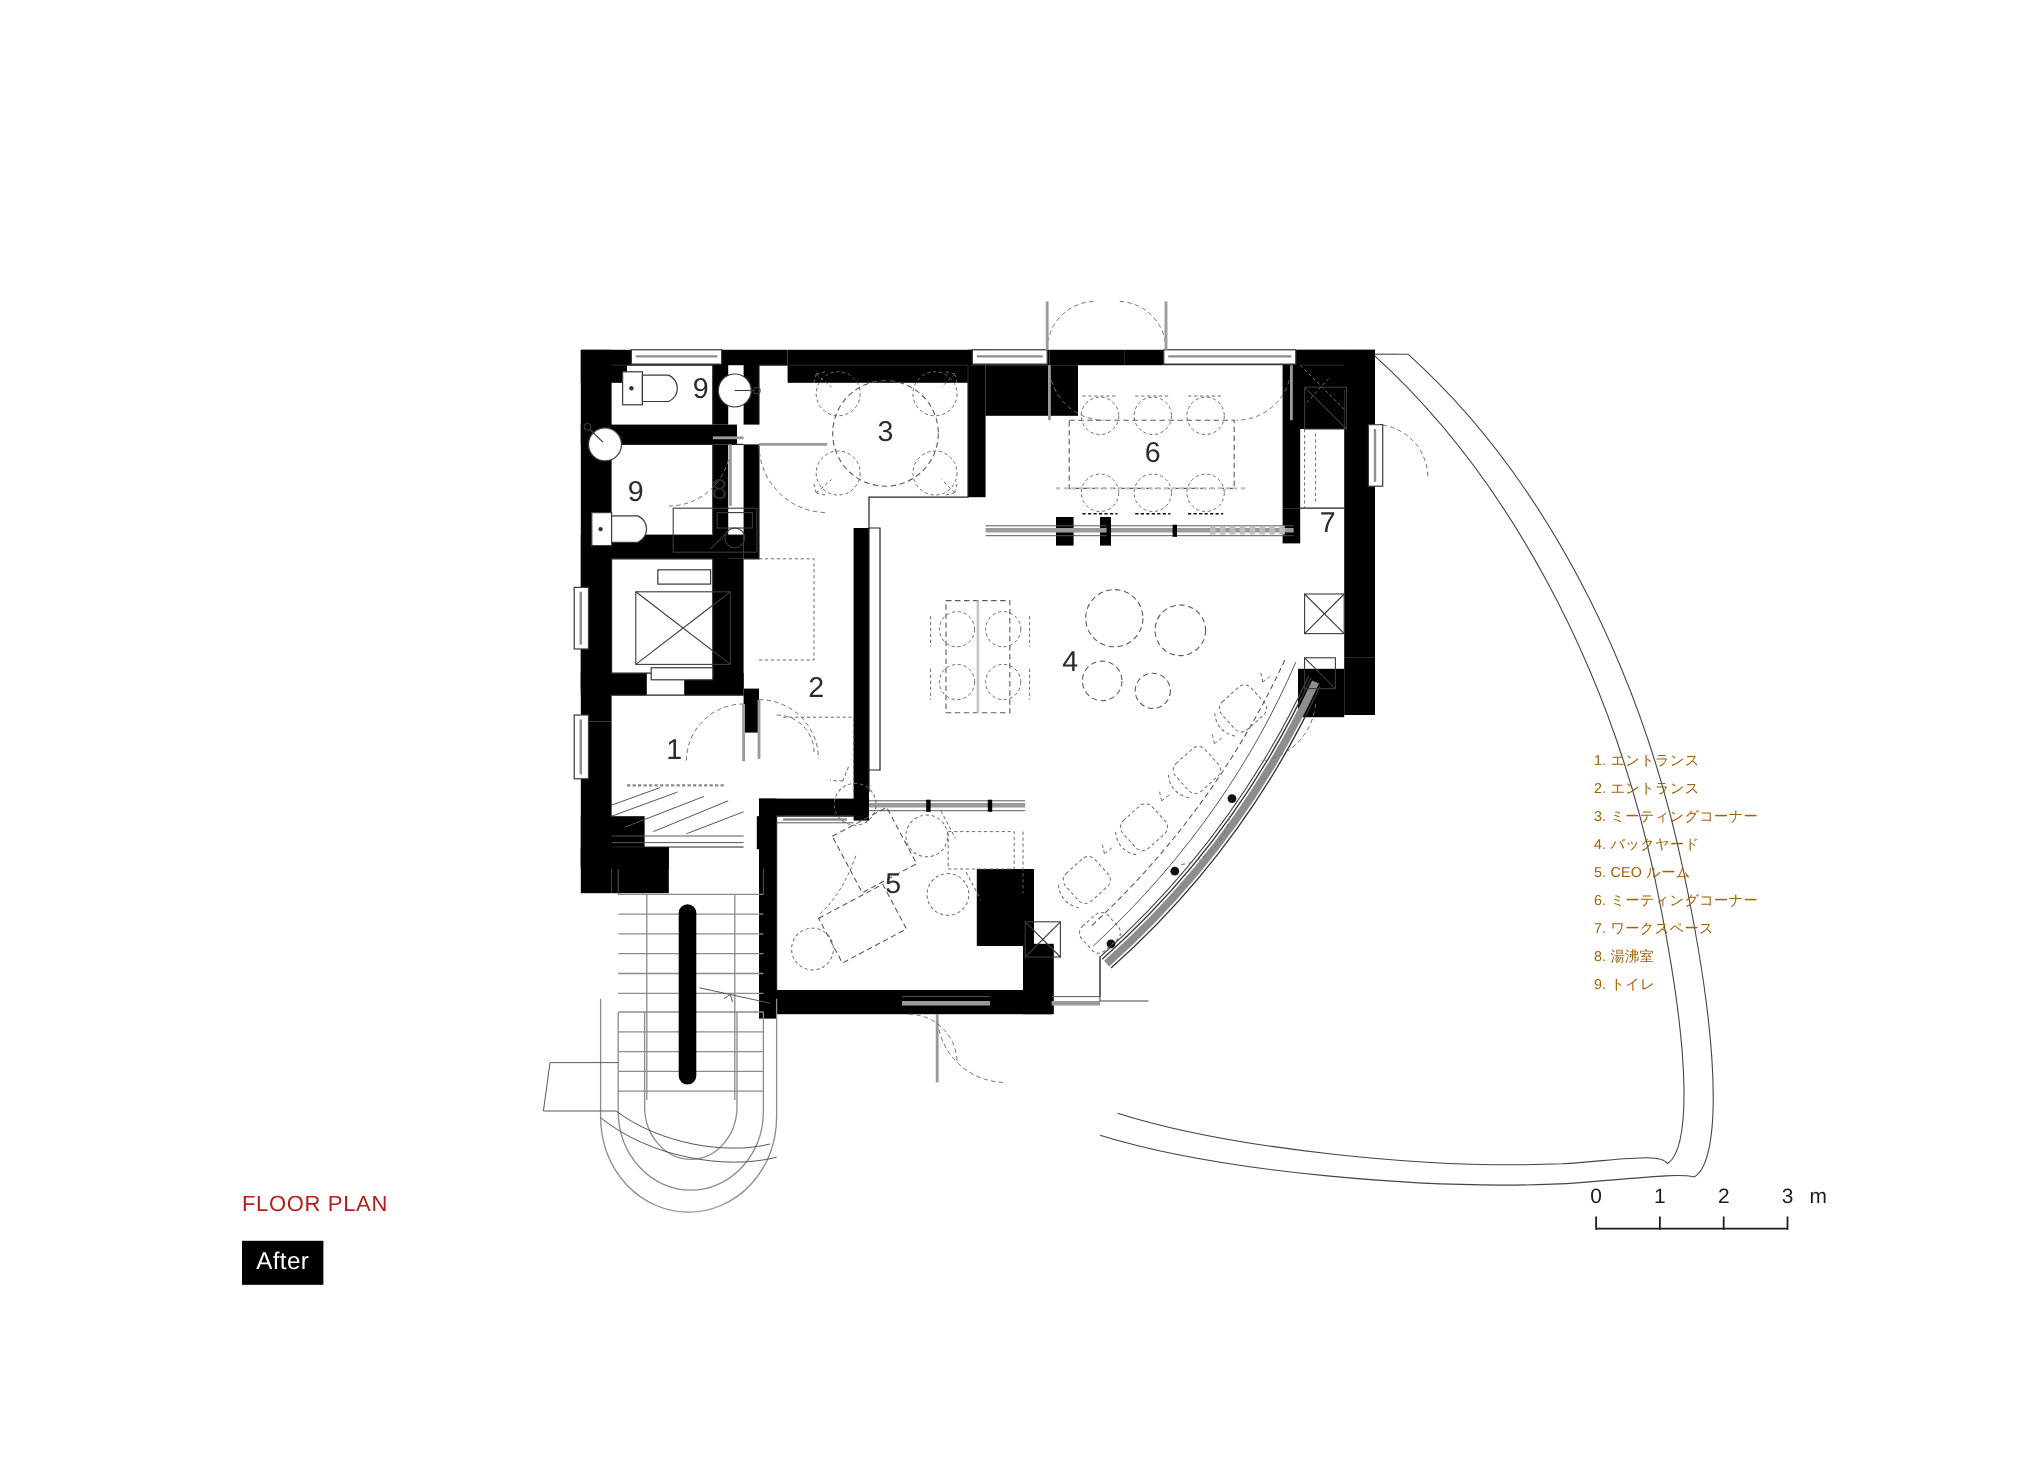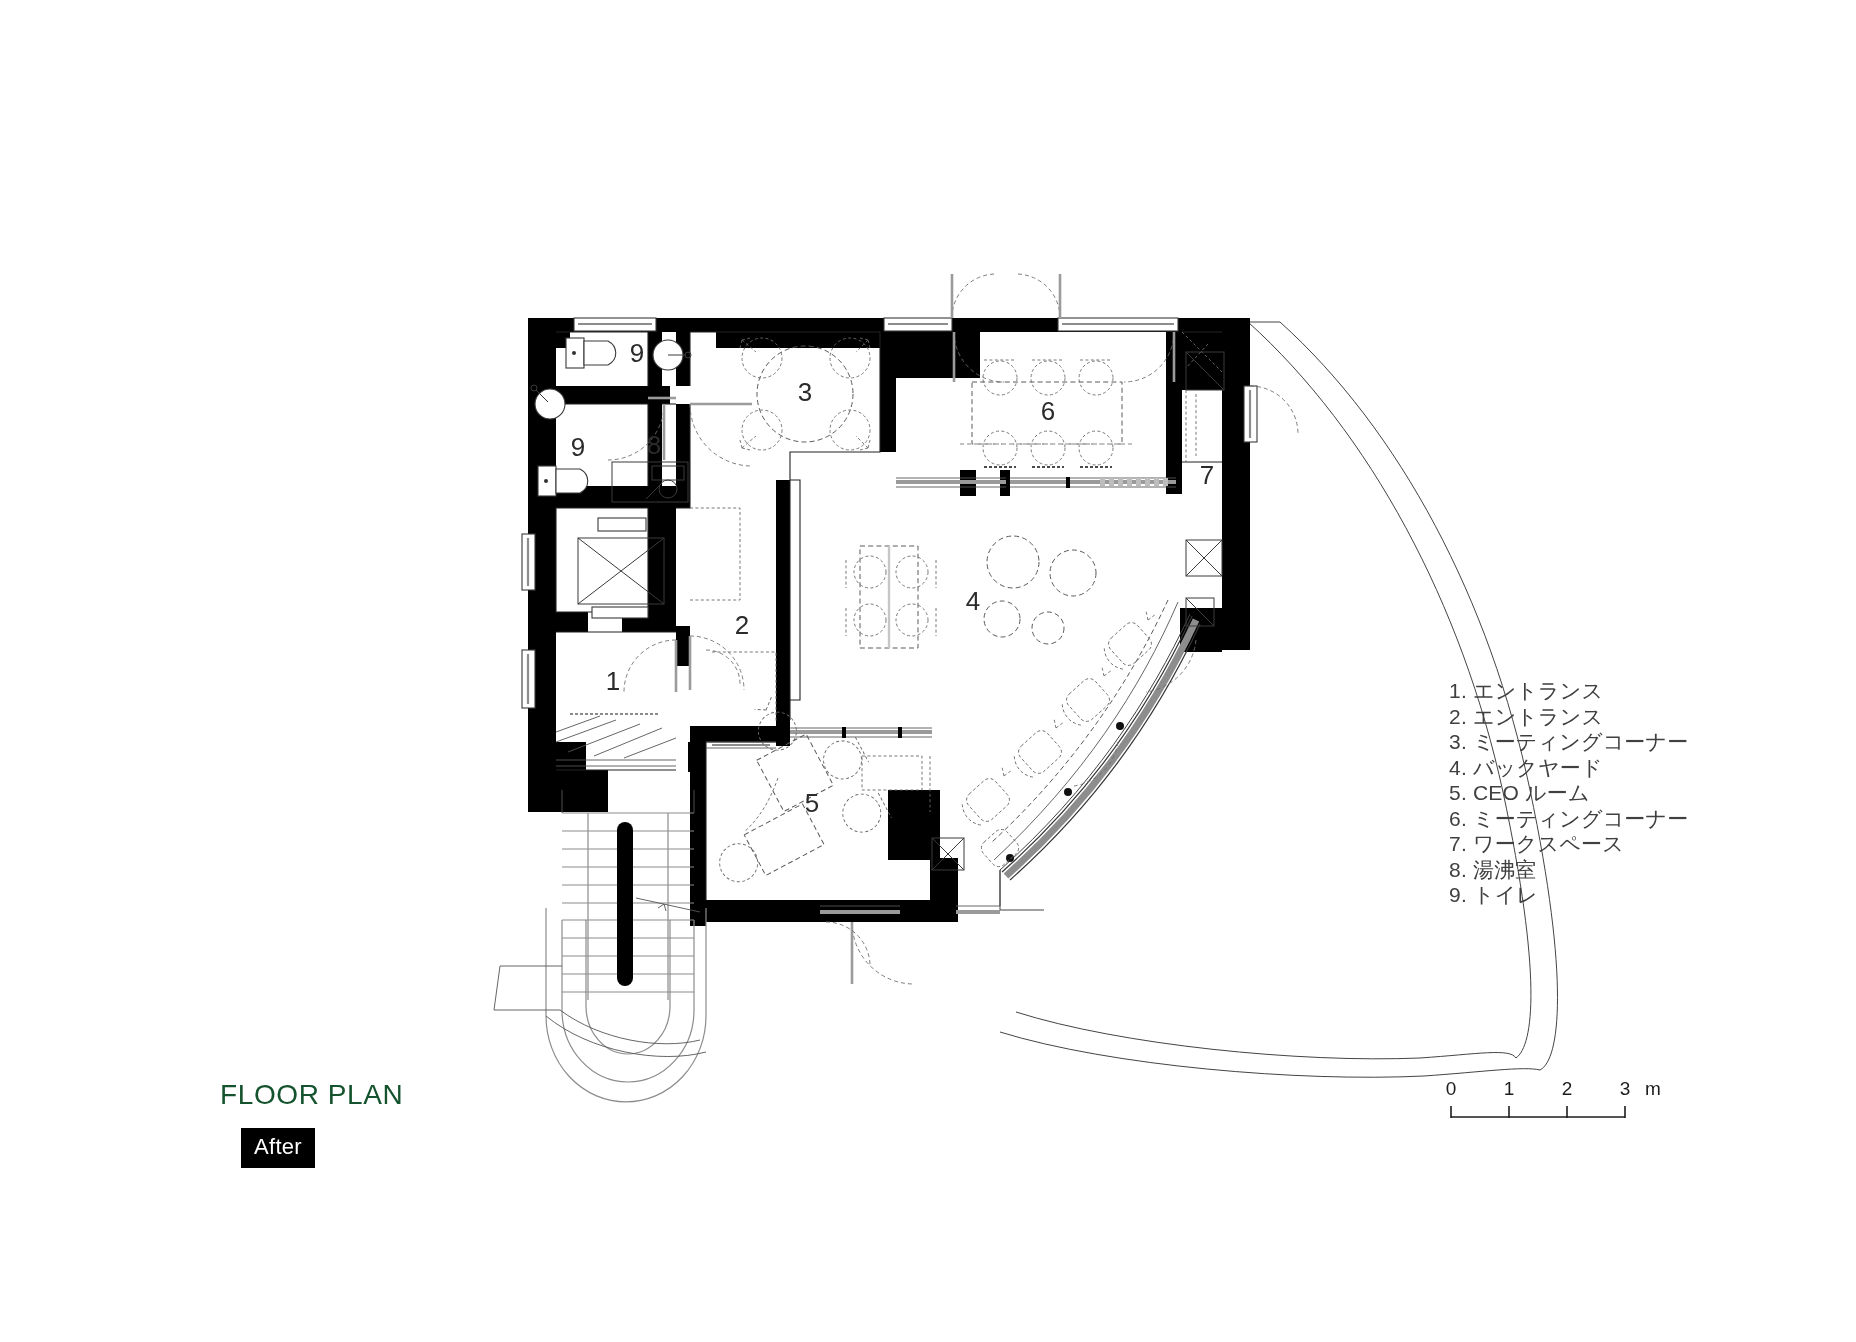--- a/index.html
+++ b/index.html
@@ -51,47 +51,46 @@
   }
 
   
   .legend {
     position: absolute;
     left: 1449px;
     top: 678px;
     width: 330px;
   }
   .legend-row {
-    font-size: 21px;
+    font-size: 13px;
     line-height: 25.5px;
-    color: #404040;
+    color: #a16207;
     white-space: nowrap;
     letter-spacing: 0.2px;
   }
   .title-block {
     position: absolute;
     left: 220px;
     top: 1079px;
   }
   .title-text {
-    font-size: 28px;
+    font-size: 20px;
     letter-spacing: 0.6px;
-    color: #14532d;
+    color: #b91c1c;
     line-height: 32px;
   }
   .after-badge {
     display: inline-block;
     margin-top: 17px;
     background: #000000;
     color: #ffffff;
     font-size: 22px;
     line-height: 22px;
     padding: 8px 13px 10px 13px;
     letter-spacing: 0.3px;
-    margin-left: 21px;
   }
   .scalebar {
     position: absolute;
     left: 1447px;
     top: 1078px;
     width: 200px;
   }
   .scale-labels {
     position: relative;
     height: 26px;

